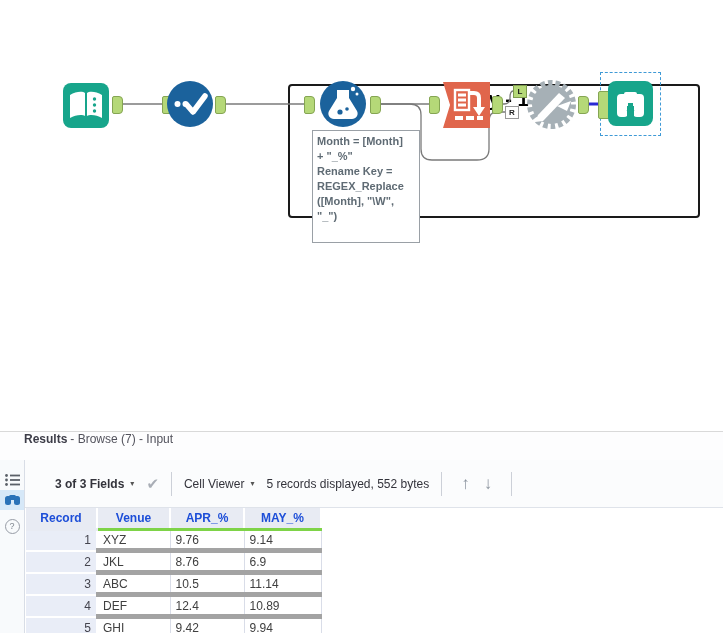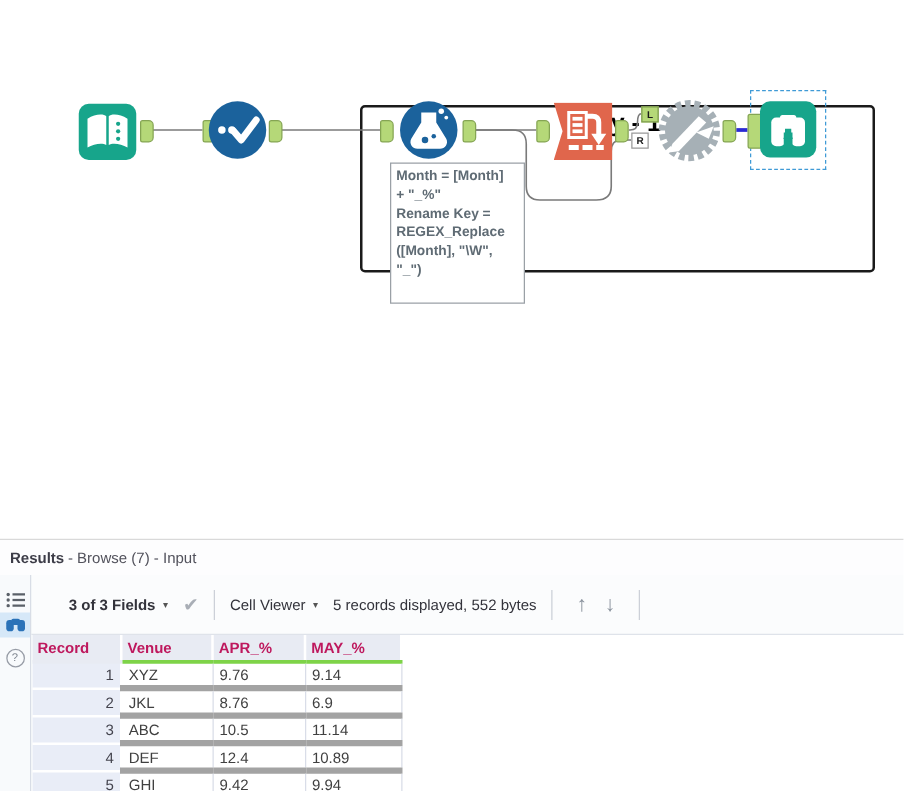--- a/index.html
+++ b/index.html
@@ -41,21 +41,21 @@
     background:#fff;border:1px solid #9aa0a6;padding:3px 4px 18px 4px;
     font-size:11px;font-weight:600;color:#5f6b74;line-height:15px;
     white-space:pre-line;
   }
   
   .results-panel{
     position:absolute;left:0;top:431px;width:723px;height:202px;
     background:#fff;border-top:1px solid #d9d9d9;
   }
   .panel-header{
-    height:28px;display:flex;align-items:center;padding-left:8px;
+    height:28px;display:flex;padding-left:24px;
     font-size:12px;color:#52525c;background:#fdfdfe;
   }
   .panel-header b{color:#3d3d48;margin-right:3px;}
   .left-strip{
     position:absolute;left:0;top:28px;width:24px;bottom:0;
     background:#f8fafc;border-right:1px solid #d8dde6;z-index:2;
   }
   .strip-item{width:24px;height:20px;display:flex;align-items:center;justify-content:center;}
   .strip-item.active{background:#d6e8f8;}
   .help-circle{
@@ -68,21 +68,21 @@
     display:flex;align-items:center;font-size:12px;color:#33333b;
   }
   .tb-label{margin-left:30px;font-weight:bold;}
   .caret{font-size:8px;color:#555;margin-left:6px;}
   .tb-check{font-size:15px;color:#a9aeb6;margin-left:12px;}
   .tb-sep{width:1px;height:24px;background:#ccd0d8;margin:0 12px;}
   .tb-arrow{font-size:17px;color:#8b939e;margin:0 7px;}
   
   .data-table{position:absolute;left:26px;top:76px;border-collapse:collapse;z-index:1;}
   .data-table th{
-    background:#e8ebf3;font-size:12px;font-weight:bold;color:#be185d;text-align:left;
+    background:#e8ebf3;font-size:12px;font-weight:bold;color:#1d4ed8;text-align:center;
     padding:2px 4px;height:16px;border-right:2px solid #fff;
   }
   .data-table th.green{border-bottom:3px solid #7ed348;}
   .data-table th.plain{border-bottom:3px solid #e8ebf3;}
   .data-table td{
     font-size:12px;height:15px;padding:1px 5px;background:#fff;
     border-right:1px solid #d9dde8;border-bottom:5px solid #a3a3a3;color:#404040;
   }
   .data-table td.rec{
     background:#e9edf7;text-align:right;color:#44444e;

